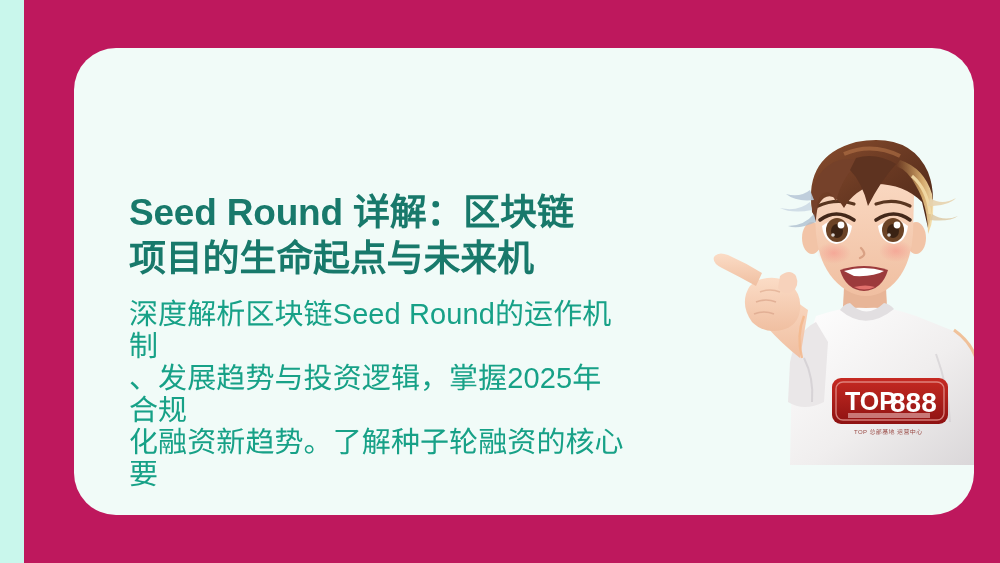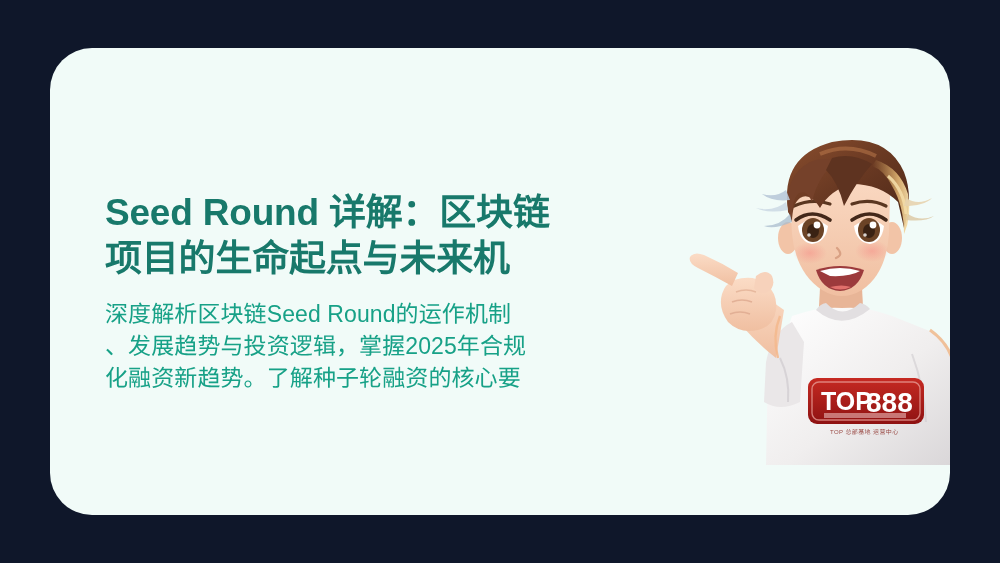--- a/index.html
+++ b/index.html
@@ -14,21 +14,22 @@
   body {
     font-family:"Liberation Sans", "DejaVu Sans", sans-serif;
     background:#c9f7ec;
     position:relative;
   }
 
   
   .stage{
     position:absolute;
     inset:0;
-    background:#0f172a;
+    background:#be185d;
+    margin-left:24px;
   }
 
   
   .card{
     position:absolute;
     left:50px;
     top:48px;
     width:900px;
     height:467px;
     background:#f1fbf8;
@@ -48,21 +49,21 @@
     font-size:37px;
     line-height:46px;
     font-weight:700;
     color:#18796b;
     letter-spacing:-0.2px;
     white-space:pre-line;
   }
 
   .subhead{
     margin-top:16px;
-    font-size:23px;
+    font-size:29px;
     line-height:32px;
     font-weight:400;
     color:#17a187;
     white-space:pre-line;
     letter-spacing:0.1px;
   }
 
   
   .character{
     position:absolute;

